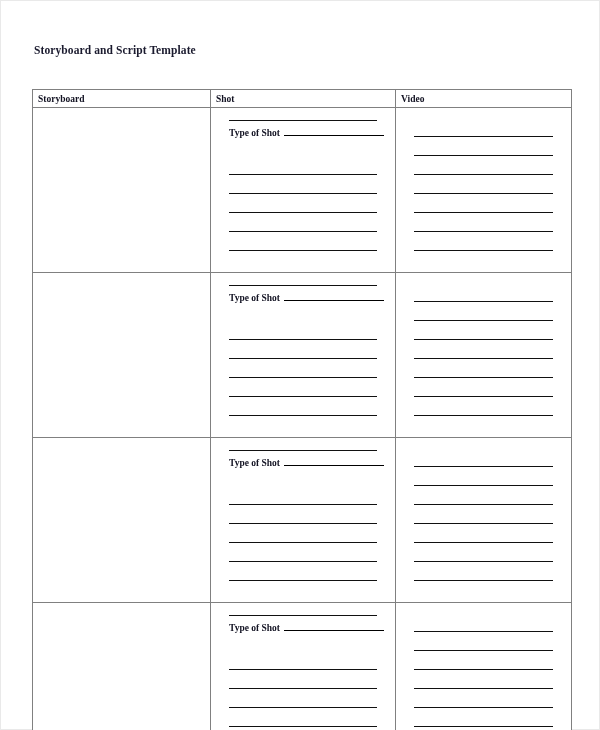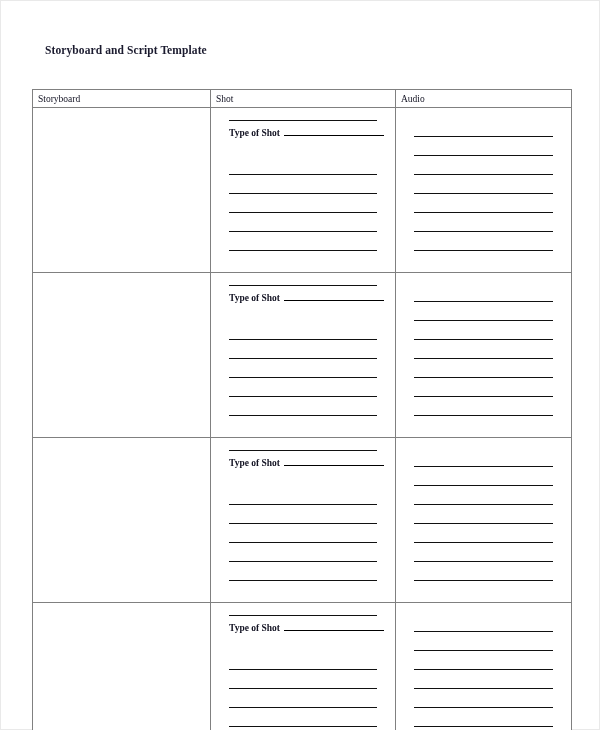--- a/index.html
+++ b/index.html
@@ -28,21 +28,20 @@
   
   .doc-title {
     position: absolute;
     left: 33px;
     top: 43px;
     font-size: 11.5px;
     font-weight: bold;
     color: #1a1a2e;
     letter-spacing: .1px;
     white-space: nowrap;
-    margin-left: 11px;
   }
 
   
   .sb-table {
     position: absolute;
     left: 31px;
     top: 88px;
     width: 539px;
     border-collapse: collapse;
     table-layout: fixed;
@@ -56,21 +55,21 @@
 
   
   col.c-story { width: 178px; }
   col.c-video { width: 185px; }
   col.c-audio { width: 176px; }
 
   
   .hdr th {
     height: 17px;
     font-size: 9.5px;
-    font-weight: normal;
+    font-weight: bold;
     color: #121222;
     text-align: left;
     vertical-align: middle;
     padding: 0 0 0 5px;
     white-space: nowrap;
   }
 
   
   .body-row td { height: 140px; }
   .body-row td.story-cell { height: 140px; }
@@ -146,21 +145,21 @@
     <colgroup>
       <col class="c-story">
       <col class="c-video">
       <col class="c-audio">
     </colgroup>
 
     <thead>
       <tr class="hdr">
         <th>Storyboard</th>
         <th>Shot</th>
-        <th>Audio</th>
+        <th>Video</th>
       </tr>
     </thead>
 
     <tbody>
 
       <tr class="body-row">
         <td class="story-cell">
           <div class="story-area"></div>
         </td>
         <td>

